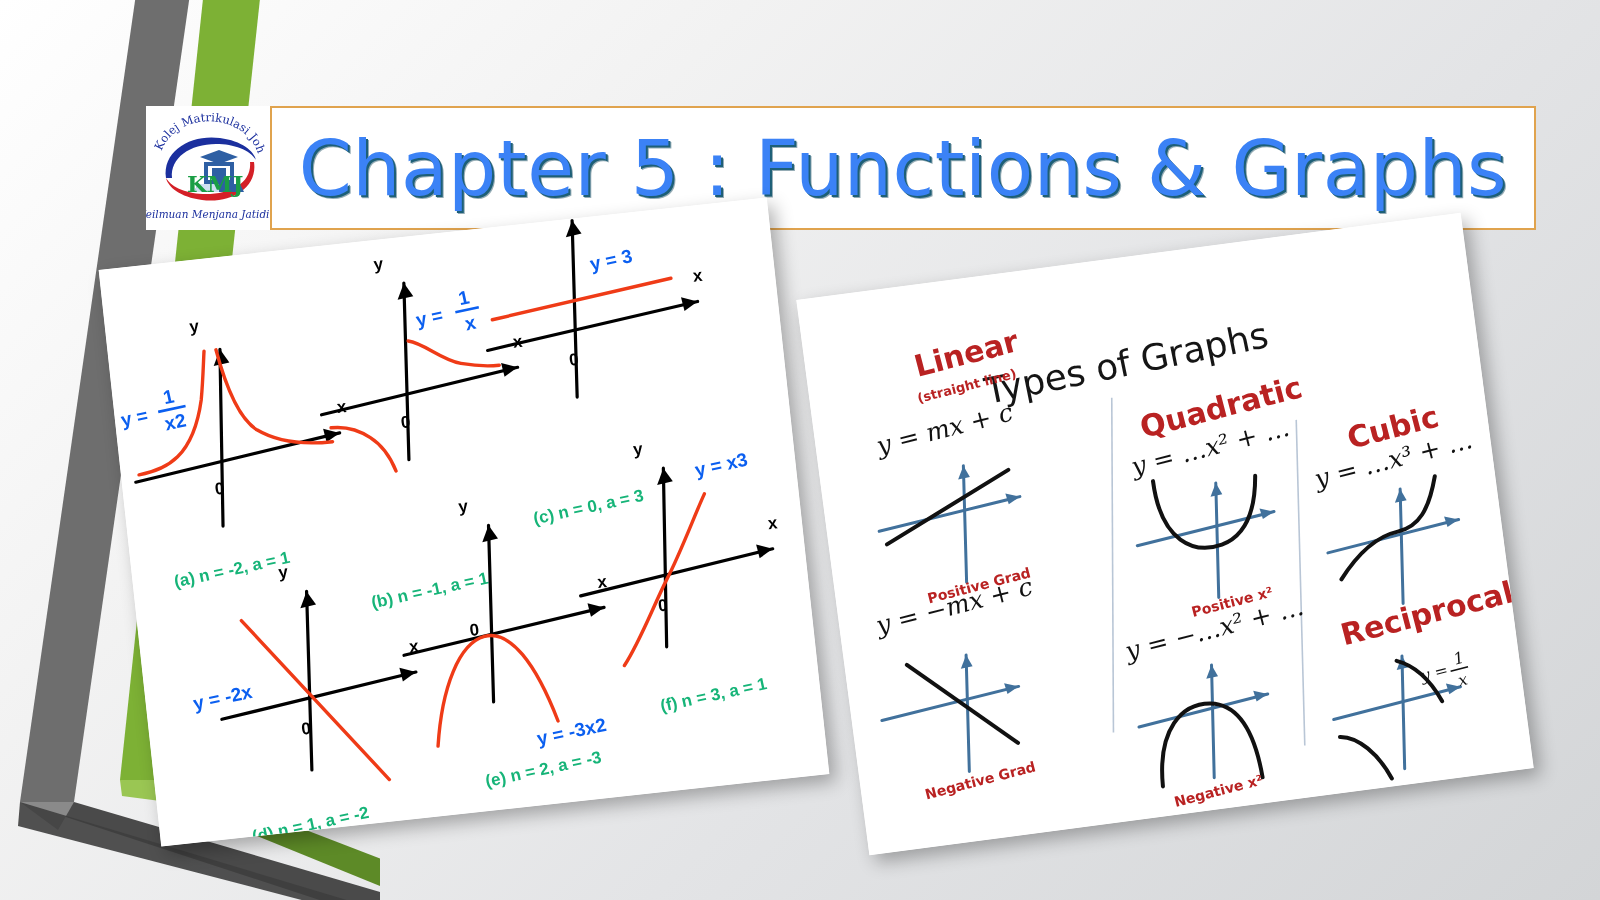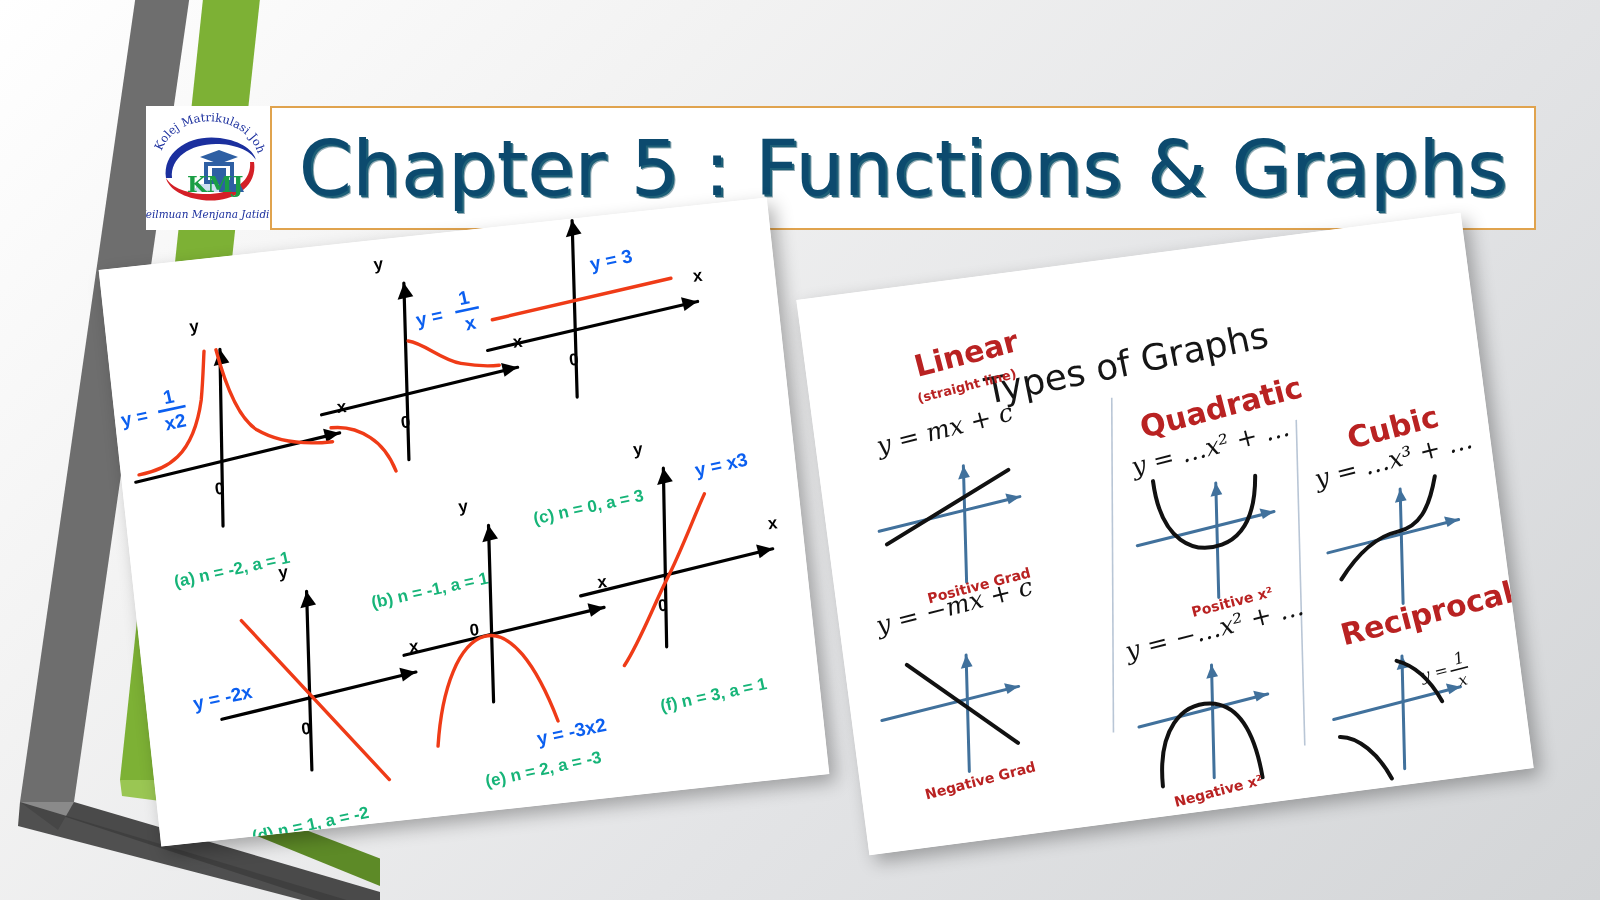--- a/index.html
+++ b/index.html
@@ -12,21 +12,21 @@
   
   .deco{position:absolute;}
   .bar-gray{left:0;top:-10px;width:380px;height:920px;}
   .bar-green{left:0;top:-10px;width:380px;height:920px;}
 
   
   #title-bar{position:absolute;left:270px;top:106px;width:1266px;height:124px;
     background:#ffffff;border:2px solid #e0a34e;box-sizing:border-box;
     display:flex;align-items:center;justify-content:center;}
   #title-text{font-family:"DejaVu Sans",sans-serif;font-size:76px;font-weight:400;
-    color:#0c4a6e;letter-spacing:.5px;white-space:nowrap;
+    color:#3b82f6;letter-spacing:.5px;white-space:nowrap;
     text-shadow:2px 2px 0 #1d5f77, 3px 3px 0 rgba(20,70,90,.45);}
 
   
   #logo-box{position:absolute;left:146px;top:106px;width:124px;height:124px;
     background:#fff;overflow:hidden;}
   #logo-box svg{display:block;}
 
   
   .card{position:absolute;background:#fff;
     box-shadow:6px 8px 18px rgba(0,0,0,.30);}

